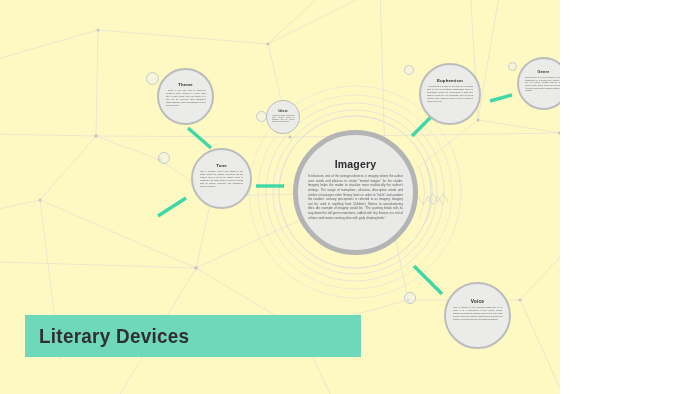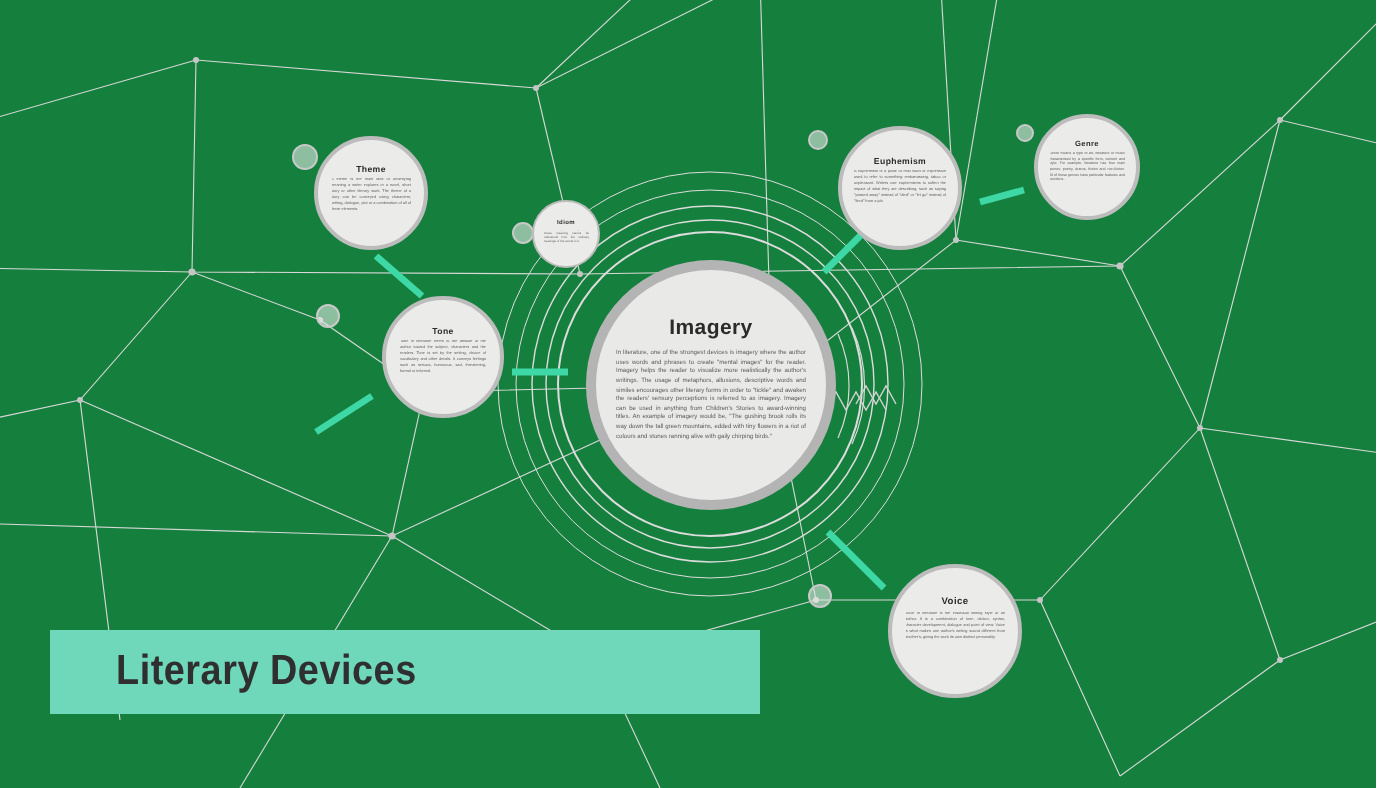--- a/index.html
+++ b/index.html
@@ -4,22 +4,22 @@
 <style>
   html, body {
     margin: 0; padding: 0;
     background: #ffffff;
   }
   body {
     font-family: "Liberation Sans", sans-serif;
   }
   #canvas {
     position: relative;
-    width: 688px; height: 394px;
-    background: #15803d;
+    width: 560px; height: 394px;
+    background: #fef9c3;
     overflow: hidden;
   }
   #netlayer {
     position: absolute; left: 0; top: 0;
     width: 700px; height: 394px;
   }
   #ringlayer {
     position: absolute; left: 0; top: 0;
     width: 700px; height: 394px;
   }
@@ -123,21 +123,20 @@
   }
 
   
   #banner {
     position: absolute;
     left: 25px; top: 315px;
     width: 336px; height: 42px;
     background: #6fd8bb;
     display: flex;
     align-items: center;
-    padding-left: 19px;
   }
   #banner .btxt {
     margin-left: 14px;
     font-family: "Liberation Sans Narrow", "Liberation Sans", sans-serif;
     font-size: 21px;
     font-weight: bold;
     color: #2f2f2f;
     letter-spacing: .3px;
     transform: scaleX(.9);
     transform-origin: left center;

